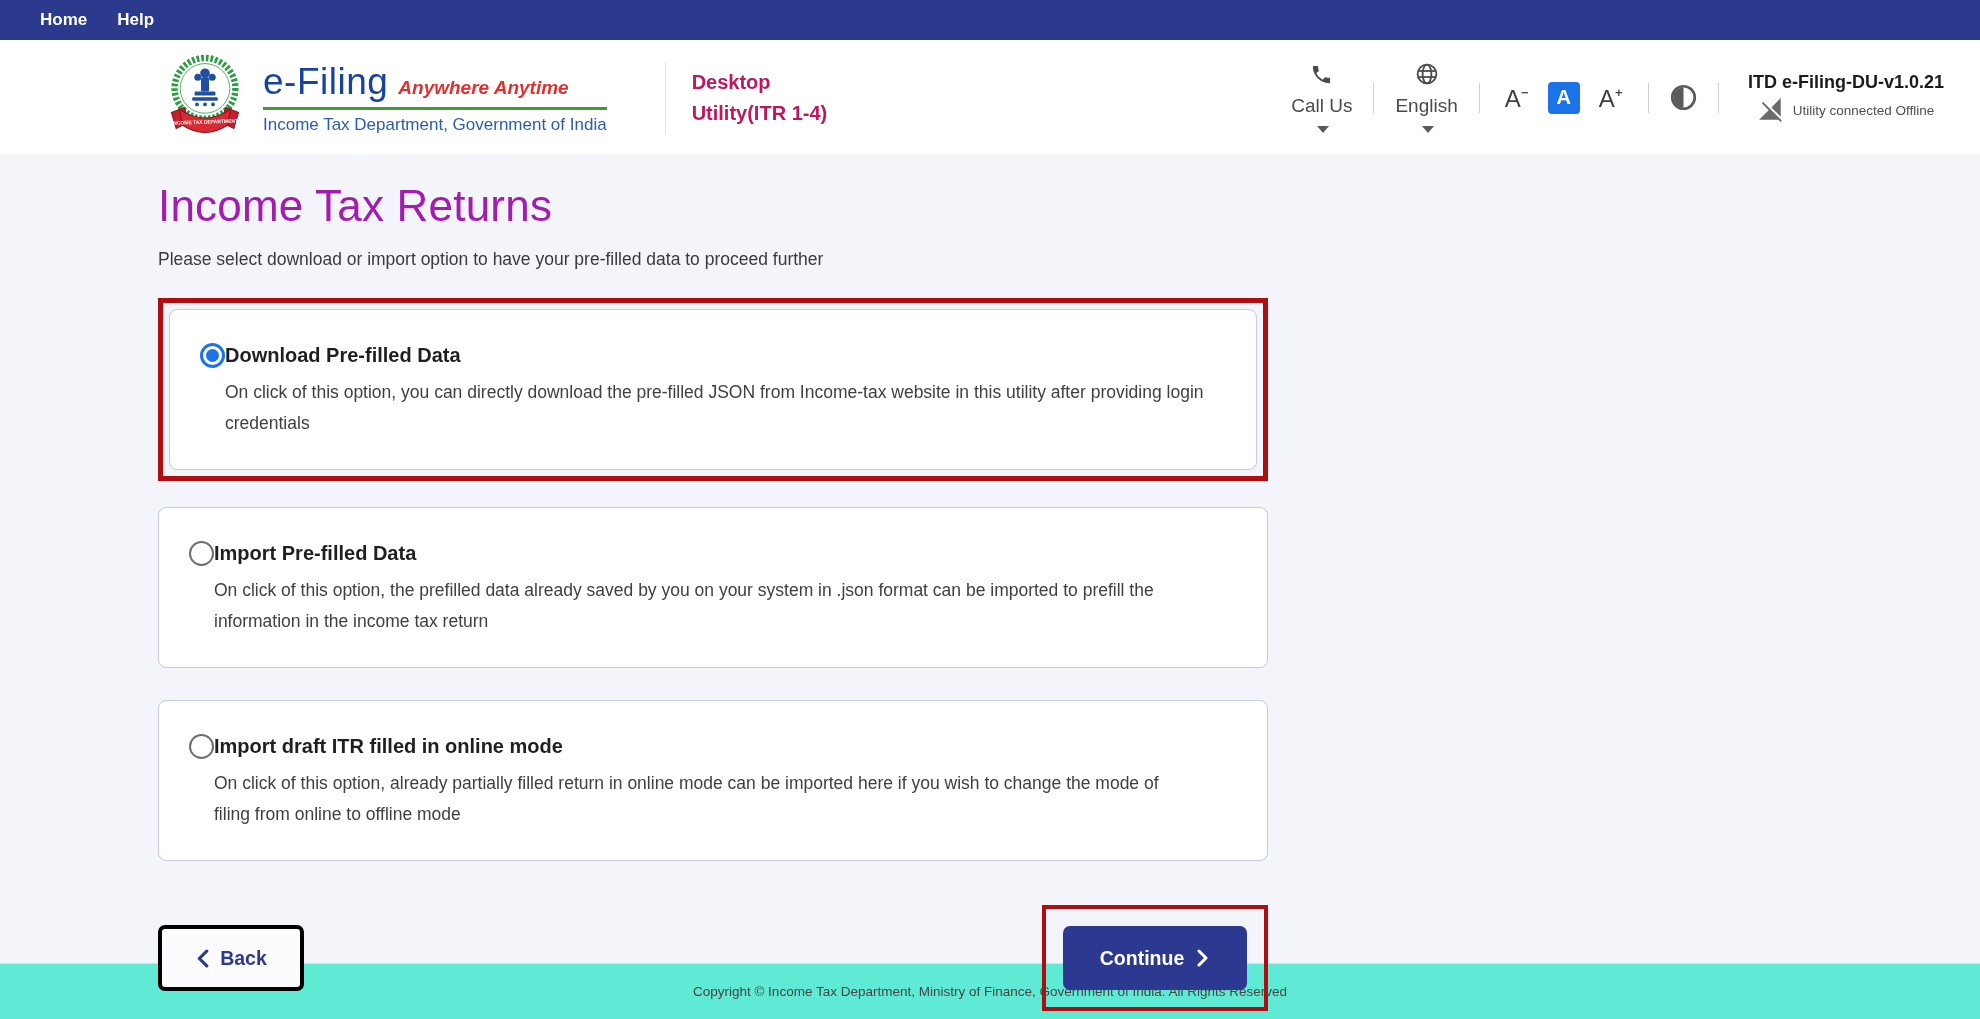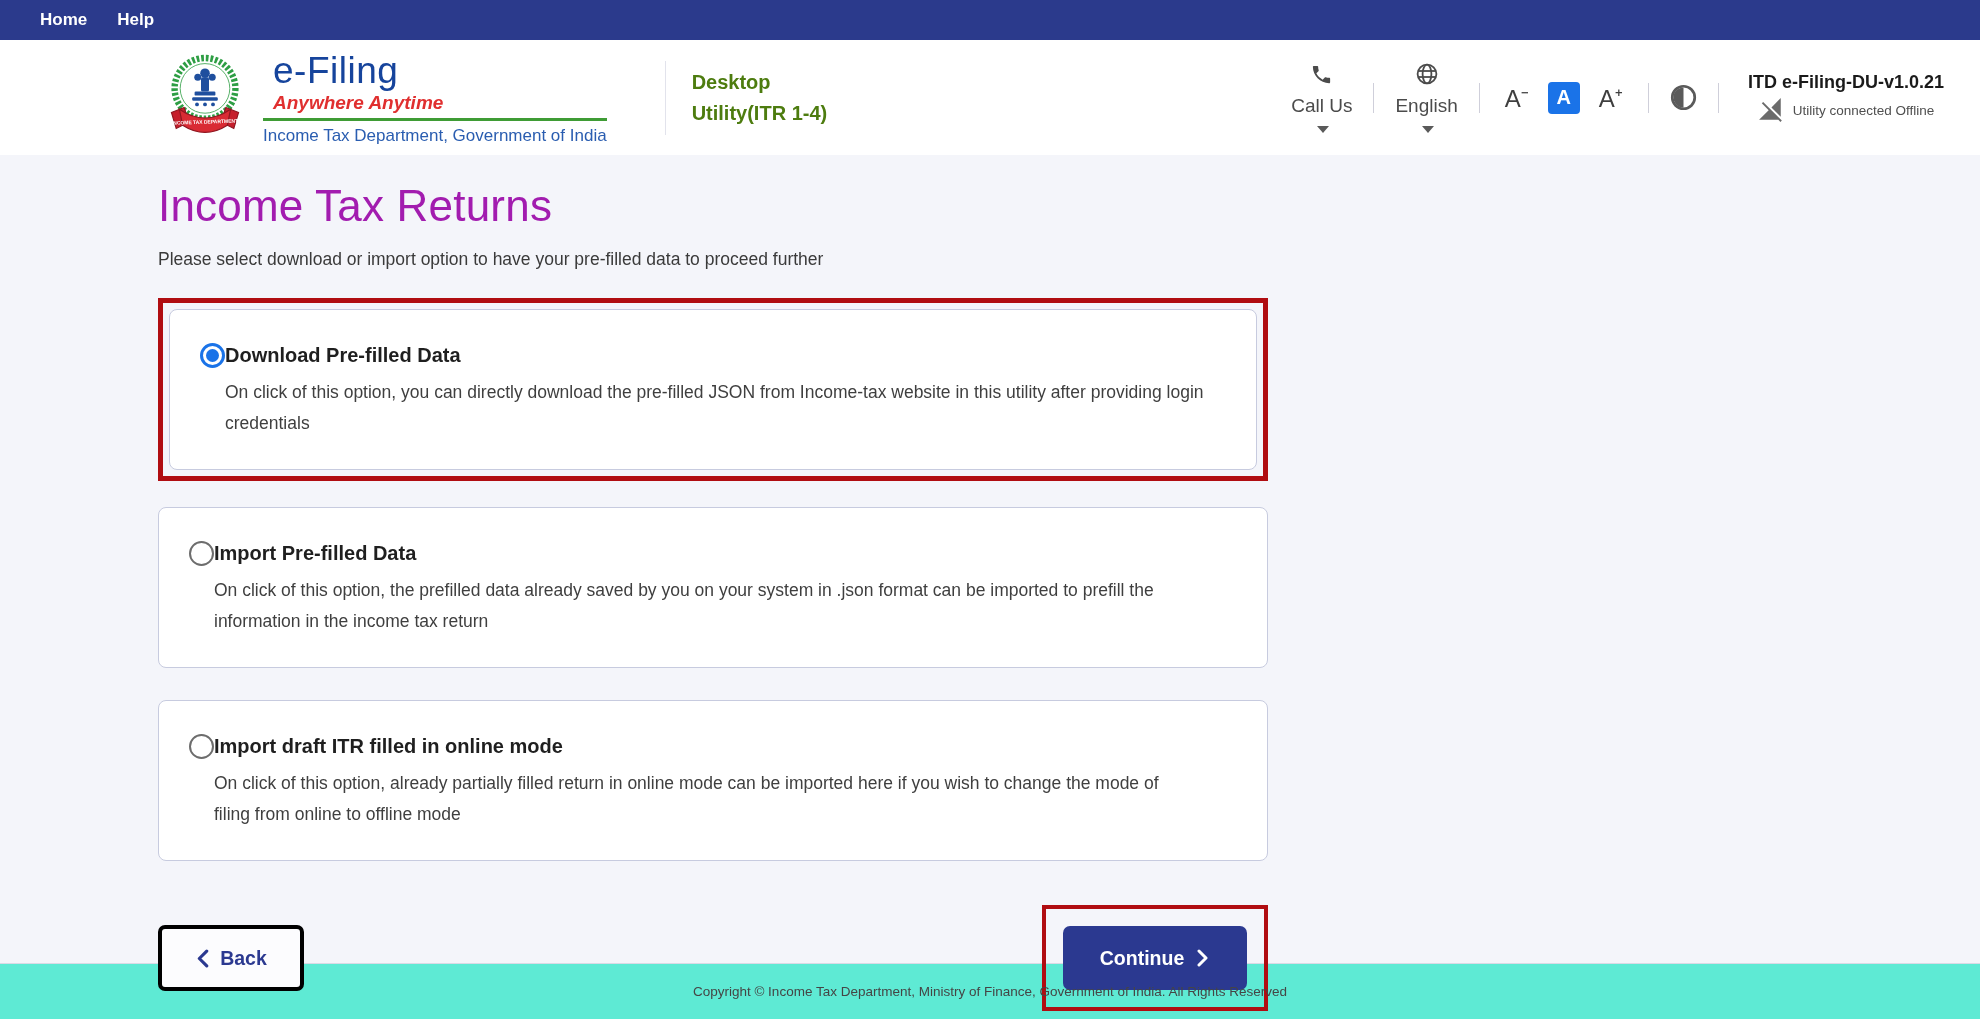--- a/index.html
+++ b/index.html
@@ -21,26 +21,26 @@
   }
   
   .header {
     height: 115px; background: #ffffff;
     display: flex; align-items: center;
     padding-left: 165px; padding-right: 36px;
   }
   .brand-block { display: flex; align-items: center; }
   .emblem { width: 80px; height: 94px; margin-right: 18px; flex: 0 0 auto; }
   .wordmark { display: flex; flex-direction: column; }
-  .wordmark-row1 { display: flex; align-items: baseline; padding-bottom: 4px; border-bottom: 3px solid #3f9c35; flex-direction: column; }
+  .wordmark-row1 { display: flex; align-items: baseline; padding-bottom: 4px; border-bottom: 3px solid #3f9c35; }
   .efiling { font-size: 37px; color: #16449c; font-weight: 500; letter-spacing: 0.5px; }
   .tagline { font-size: 19px; color: #e02f2f; font-style: italic; font-weight: bold; margin-left: 10px; }
   .brand-sub { font-size: 17px; color: #2a5db0; margin-top: 5px; }
   .hdr-divider { width: 1px; height: 74px; background: #e2e3ec; margin: 0 26px 0 58px; }
-  .utility-title { font-size: 20px; font-weight: bold; color: #4d7c0f; line-height: 31px; }
+  .utility-title { font-size: 20px; font-weight: bold; color: #be185d; line-height: 31px; }
   .hdr-spacer { flex: 1; }
   .hdr-right { display: flex; align-items: center; gap: 15px; }
   .hdr-item { display: flex; align-items: center; gap: 9px; color: #4b4b4b; font-size: 19px; cursor: pointer; flex-direction: column; }
   .caret { width: 0; height: 0; border-left: 6px solid transparent; border-right: 6px solid transparent; border-top: 7px solid #5a5a5a; margin-left: 2px; }
   .vdiv { width: 1px; height: 30px; background: #cfcfda; margin: 0 6px; }
   .font-btn { font-size: 24px; color: #3f3f3f; font-weight: 500; cursor: pointer; padding: 0 4px; }
   .font-btn.active {
     background: #1a73e8; color: #ffffff; width: 32px; height: 32px; border-radius: 4px;
     display: flex; align-items: center; justify-content: center; font-size: 20px; font-weight: bold;
   }

